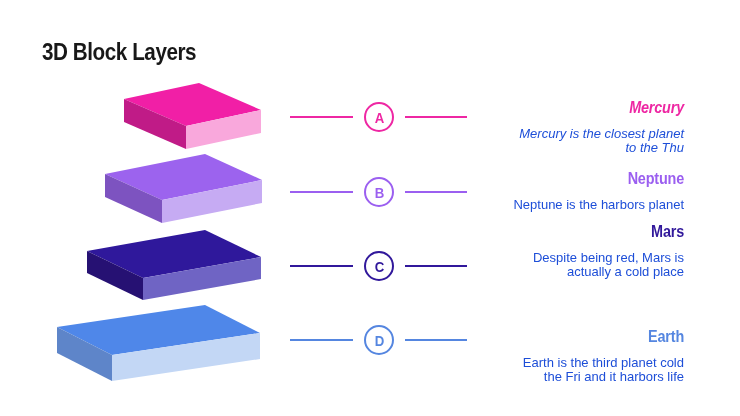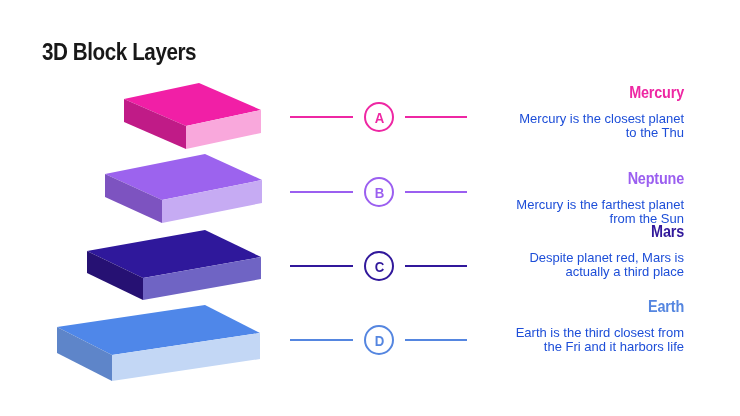--- a/index.html
+++ b/index.html
@@ -134,42 +134,41 @@
     <span class="line right"></span>
   </div>
   <div class="connector-row" style="top: 325px; --c: #5586e0;">
     <span class="line left"></span>
     <span class="badge">
         <span class="glyph">D</span>
       </span>
     <span class="line right"></span>
   </div>
 
-  <div class="info-row" style="top: 84px; --c: #ee27a3;">
+  <div class="info-row" style="top: 99px; font-style: italic; --c: #ee27a3;">
     <div class="planet-name">Mercury</div>
     <div class="planet-desc">
       <div>Mercury is the closest planet</div>
       <div>to the Thu</div>
     </div>
   </div>
   <div class="info-row" style="top: 170px; --c: #9b5ff0;">
     <div class="planet-name">Neptune</div>
     <div class="planet-desc">
-      <div>Mercury is the farthest planet</div>
-      <div>from the Sun</div>
+      <div>Neptune is the harbors planet</div>
     </div>
   </div>
   <div class="info-row" style="top: 223px; --c: #31189b;">
     <div class="planet-name">Mars</div>
     <div class="planet-desc">
-      <div>Despite planet red, Mars is</div>
-      <div>actually a third place</div>
+      <div>Despite being red, Mars is</div>
+      <div>actually a cold place</div>
     </div>
   </div>
-  <div class="info-row" style="top: 298px; --c: #5586e0;">
+  <div class="info-row" style="top: 328px; --c: #5586e0;">
     <div class="planet-name">Earth</div>
     <div class="planet-desc">
-      <div>Earth is the third closest from</div>
+      <div>Earth is the third planet cold</div>
       <div>the Fri and it harbors life</div>
     </div>
   </div>
 
 </div>
 
 </body></html>

